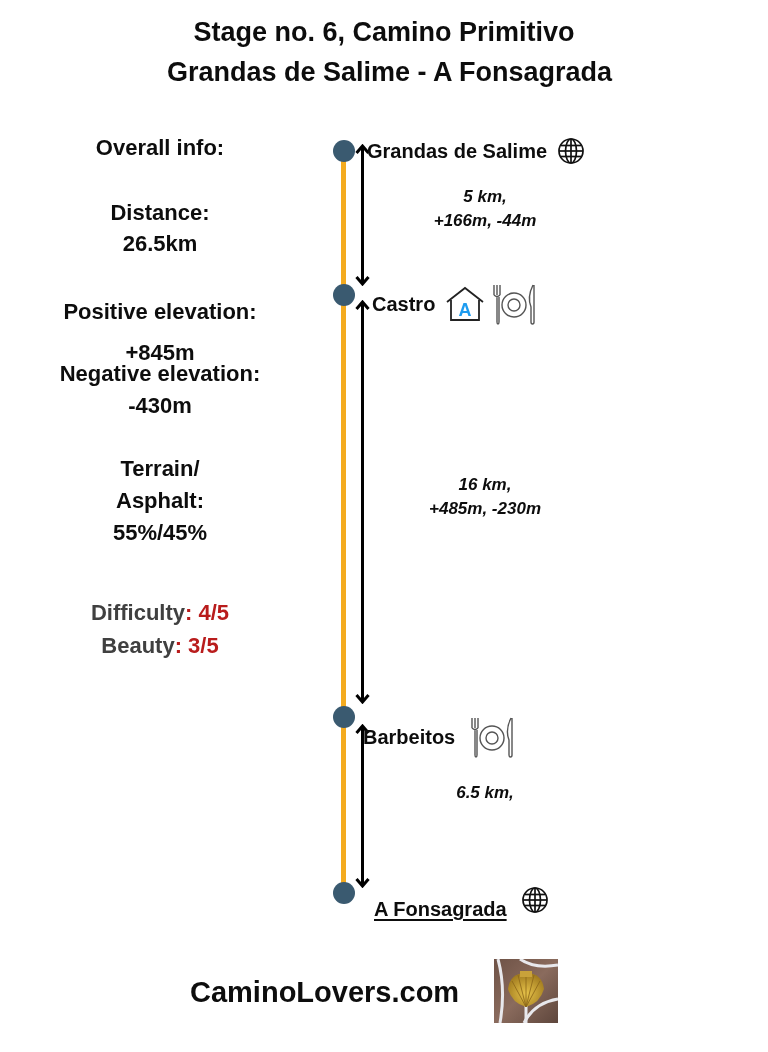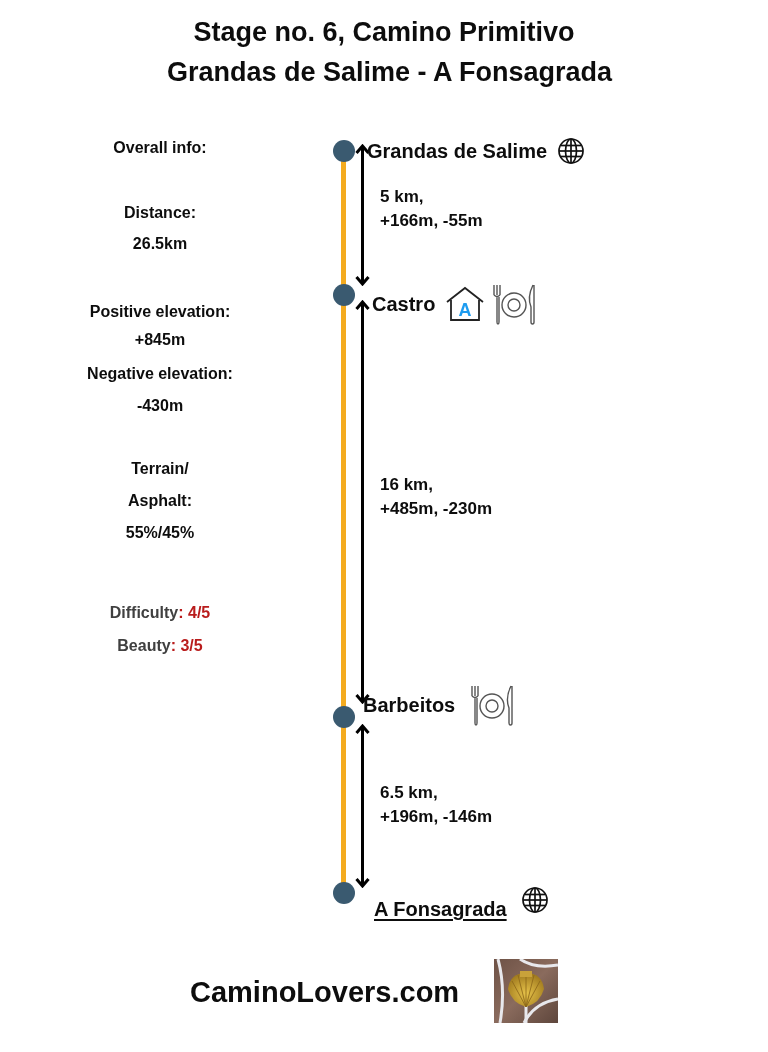--- a/index.html
+++ b/index.html
@@ -3,55 +3,55 @@
   <meta charset="utf-8">
   <style>
     * { margin: 0; padding: 0; box-sizing: border-box; }
     html, body { width: 768px; height: 1052px; background: #ffffff; overflow: hidden; }
     body { position: relative; font-family: "Liberation Sans", "DejaVu Sans", sans-serif; color: #0d0d0d; }
 
     .title { position: absolute; left: 0; width: 768px; text-align: center; font-weight: bold; font-size: 27px; line-height: 36px; letter-spacing: 0px; }
     .title.l1 { top: 14px; }
     .title.l2 { top: 54px; padding-left: 11px; }
 
-    .info { position: absolute; left: 30px; width: 260px; text-align: center; font-weight: bold; font-size: 16px; line-height: 24px; }
+    .info { position: absolute; left: 30px; width: 260px; text-align: center; font-weight: bold; font-size: 22px; line-height: 24px; }
     .info .lbl { color: #404040; }
     .info .val { color: #b91c1c; }
 
     
     .rail { position: absolute; left: 341px; top: 150px; width: 5px; height: 744px; background: #f4ab1f; }
     .dot { position: absolute; width: 22px; height: 22px; border-radius: 50%; background: #3a5a70; }
     .arrow { position: absolute; left: 361px; width: 3px; background: #000; }
     .arrow .head-up, .arrow .head-down { position: absolute; left: -6px; width: 15px; height: 10px; }
     .arrow .head-up { top: -2px; }
     .arrow .head-down { bottom: -2px; }
 
     .stop { position: absolute; display: flex; align-items: center; font-weight: bold; font-size: 20px; line-height: 24px; white-space: nowrap; }
     .stop .name.link { text-decoration: underline; text-underline-offset: 3px; margin-top: 18px; }
     .icon { display: inline-block; margin-left: 10px; }
 
-    .seg { position: absolute; left: 380px; width: 210px; font-weight: bold; font-size: 17px; line-height: 24px; }
+    .seg { position: absolute; left: 380px; width: 210px; text-align: center; font-weight: bold; font-size: 17px; line-height: 24px; font-style: italic; }
 
     .footer { position: absolute; top: 972px; left: 190px; font-weight: bold; font-size: 29px; line-height: 40px; }
     .shell-photo { position: absolute; left: 494px; top: 959px; width: 64px; height: 64px; overflow: hidden; }
   </style>
 </head>
 <body>
 
 <div class="title l1">Stage no. 6, Camino Primitivo</div>
 <div class="title l2">Grandas de Salime - A Fonsagrada</div>
 
 <div>
   <div class="info head" style="top:136px;">Overall info:</div>
 
   <div class="info lbl" style="top:201px;">Distance:</div>
   <div class="info val" style="top:232px;">26.5km</div>
 
   <div class="info lbl" style="top:300px;">Positive elevation:</div>
-  <div class="info val" style="top:328px;">+845m</div>
+  <div class="info val" style="top:341px;">+845m</div>
   <div class="info lbl" style="top:362px;">Negative elevation:</div>
   <div class="info val" style="top:394px;">-430m</div>
 
   <div class="info lbl" style="top:457px;">Terrain/</div>
   <div class="info lbl" style="top:489px;">Asphalt:</div>
   <div class="info val" style="top:521px;">55%/45%</div>
 
   <div class="info" style="top:601px;">
     <span class="lbl">Difficulty</span><span class="val">: 4/5</span>
   </div>
@@ -101,21 +101,21 @@
       <line x1="14" y1="2" x2="14" y2="26"></line>
       <line x1="2" y1="14" x2="26" y2="14"></line>
       <line x1="4" y1="8.5" x2="24" y2="8.5"></line>
       <line x1="4" y1="19.5" x2="24" y2="19.5"></line>
     </g>
   </svg>
 </div>
 
 <div class="seg" style="top:185px;">
   <div>5 km,</div>
-  <div>+166m, -55m</div>
+  <div>+166m, -44m</div>
 </div>
 
 <div class="stop" style="left:372px; top:283px;">
   <span class="name">Castro</span>
   <svg class="icon" width="40" height="36" viewBox="0 0 40 36">
     <path d="M2 16 L20 2 L38 16" fill="none" stroke="#222" stroke-width="1.8"></path>
     <path d="M6 14 L6 34 L34 34 L34 14" fill="none" stroke="#222" stroke-width="1.8"></path>
     <text x="20" y="30" text-anchor="middle" font-family="Liberation Sans, sans-serif" font-size="18" fill="#1e9cf0">A</text>
   </svg>
   <svg class="icon" style="margin-left:4px;" width="50" height="42" viewBox="0 0 50 42">
@@ -126,35 +126,34 @@
       <path d="M44 2 Q38 14 42 24 L42 39 Q42 41 43.5 41 Q45 41 45 39 L45 2"></path>
     </g>
   </svg>
 </div>
 
 <div class="seg" style="top:473px;">
   <div>16 km,</div>
   <div>+485m, -230m</div>
 </div>
 
-<div class="stop" style="left:363px; top:684px;">
+<div class="stop" style="left:363px; top:716px;">
   <span class="name">Barbeitos</span>
   <svg class="icon" style="margin-left:12px;" width="50" height="42" viewBox="0 0 50 42">
     <g fill="none" stroke="#555" stroke-width="1.4">
       <path d="M5 2 L5 12 M8 2 L8 12 M11 2 L11 12 M5 12 Q8 15 11 12 M8 14 L8 39 Q8 41 9 41 Q10 41 10 39 L10 14"></path>
       <circle cx="25" cy="22" r="12"></circle>
       <circle cx="25" cy="22" r="6"></circle>
       <path d="M44 2 Q38 14 42 24 L42 39 Q42 41 43.5 41 Q45 41 45 39 L45 2"></path>
     </g>
   </svg>
 </div>
 
 <div class="seg" style="top:781px;">
   <div>6.5 km,</div>
-  <div>+196m, -146m</div>
 </div>
 
 <div class="stop" style="left:374px; top:879px;">
   <span class="name link">A Fonsagrada</span>
   <svg class="icon" style="margin-left:14px;" width="28" height="28" viewBox="0 0 28 28">
     <g fill="none" stroke="#111" stroke-width="1.7">
       <circle cx="14" cy="14" r="12"></circle>
       <ellipse cx="14" cy="14" rx="5.5" ry="12"></ellipse>
       <line x1="14" y1="2" x2="14" y2="26"></line>
       <line x1="2" y1="14" x2="26" y2="14"></line>

